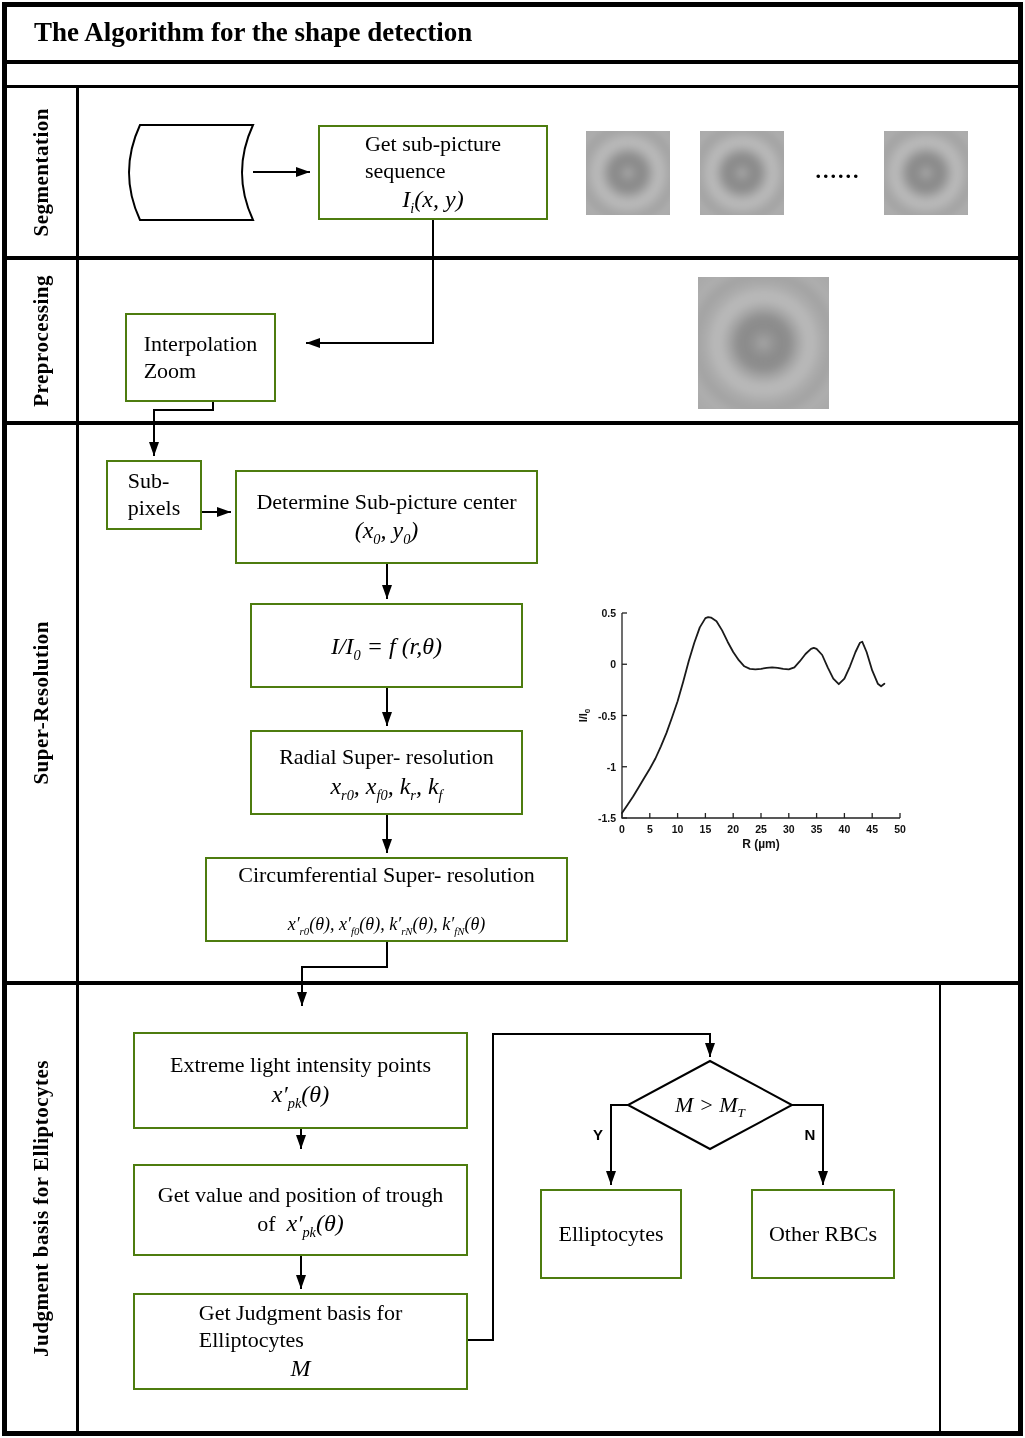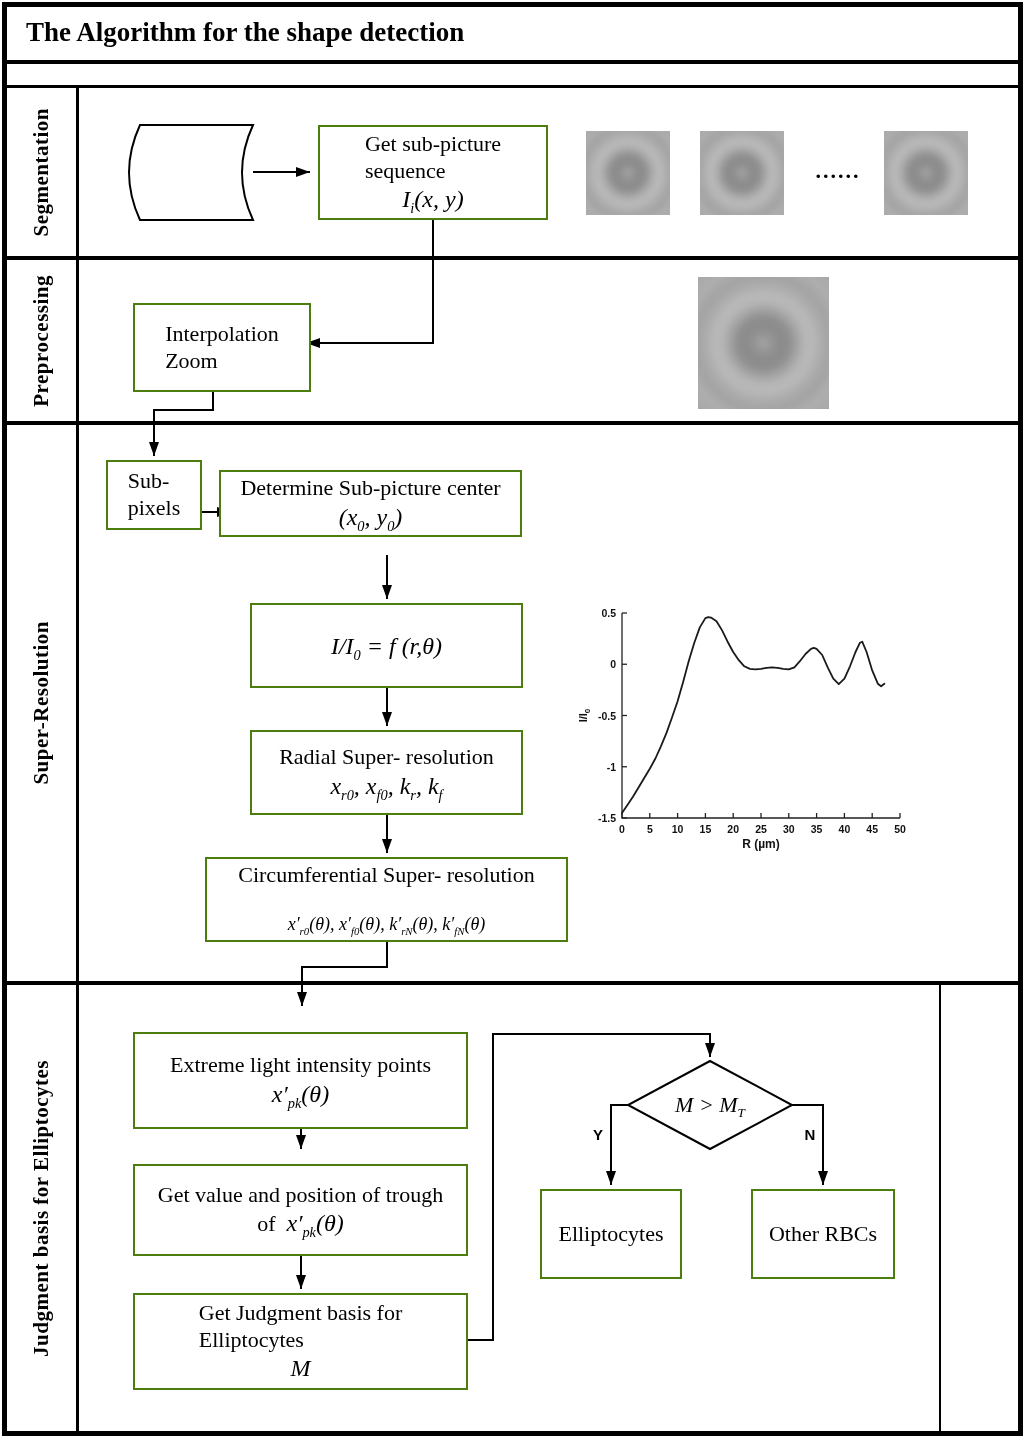--- a/index.html
+++ b/index.html
@@ -2,21 +2,21 @@
 <html><head>
 <meta charset="utf-8">
 <style>
   html,body{margin:0;padding:0;background:#e8e8e8;}
   .canvas{position:relative;width:1025px;height:1438px;background:#ffffff;overflow:hidden;
           font-family:"Liberation Serif","DejaVu Serif",serif;color:#000;}
   .frame{position:absolute;inset:2px;border:5px solid #000;pointer-events:none;}
   .hl{position:absolute;left:7px;width:1011px;background:#000;}
   .vl{position:absolute;background:#000;}
   .title-row{position:absolute;left:7px;top:7px;width:1011px;height:53px;}
-  .title-row span{display:block;padding-left:19px;font-weight:bold;font-size:27px;line-height:50px;}
+  .title-row span{display:block;padding-left:27px;font-weight:bold;font-size:27px;line-height:50px;}
   .seclabel{position:absolute;left:7px;width:69px;display:flex;align-items:center;justify-content:center;}
   .seclabel span{writing-mode:vertical-rl;transform:rotate(180deg);font-weight:bold;font-size:21px;letter-spacing:.5px;white-space:nowrap;}
   .box{position:absolute;background:#fff;border:2px solid #4d7c0f;box-sizing:border-box;
        display:flex;flex-direction:column;align-items:center;justify-content:center;
        text-align:left;font-size:22px;line-height:1.22;}
   .pre{white-space:pre-line;}
   .f{font-style:italic;font-size:24px;line-height:1.25;}
   .f2{font-style:italic;font-size:18px;line-height:1.3;}
   sub{font-size:0.6em;line-height:0;}
   .freelabel{position:absolute;text-align:center;}
@@ -95,31 +95,31 @@
       <i></i>
     </div>
   <div class="cell" style="left:700px;top:131px;width:84px;height:84px;">
       <i></i>
     </div>
   <div class="freelabel dots" style="left:796px;top:158px;width:84px;">......</div>
   <div class="cell" style="left:884px;top:131px;width:84px;height:84px;">
       <i></i>
     </div>
 
-  <div class="box pre" style="left:125px;top:303px;width:178px;height:89px;margin-left:8px;">Interpolation
+  <div class="box pre" style="left:125px;top:313px;width:151px;height:89px;">Interpolation
 Zoom</div>
 
   <div class="cell" style="left:698px;top:277px;width:131px;height:132px;">
       <i></i>
     </div>
 
   <div class="box pre" style="left:106px;top:460px;width:96px;height:70px;">Sub-
 pixels</div>
 
-  <div class="box" style="left:219px;top:470px;width:303px;height:67px;">
+  <div class="box" style="left:235px;top:470px;width:303px;height:94px;">
     <div>Determine Sub-picture center</div>
     <div class="f">(x<sub>0</sub>, y<sub>0</sub>)</div>
   </div>
 
   <div class="box" style="left:250px;top:603px;width:273px;height:85px;">
     <div class="f">I/I<sub>0</sub> = f (r,θ)</div>
   </div>
 
   <div class="box" style="left:250px;top:730px;width:273px;height:85px;">
     <div>Radial Super- resolution</div>

